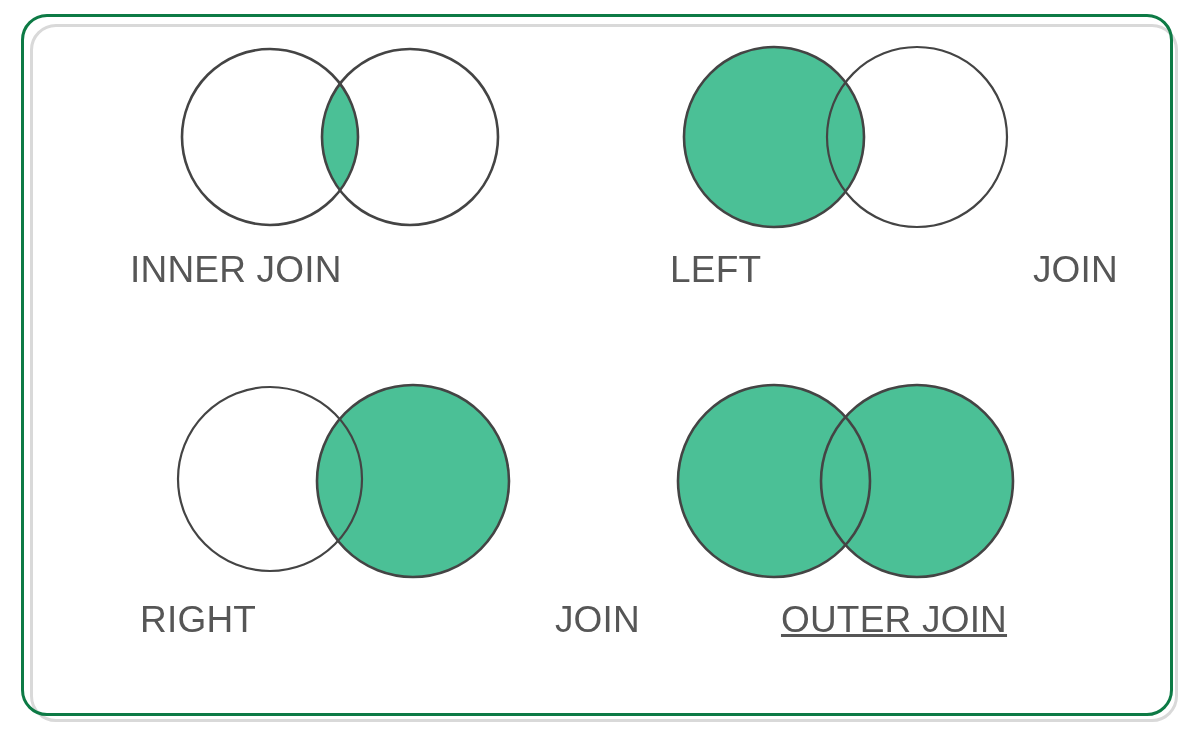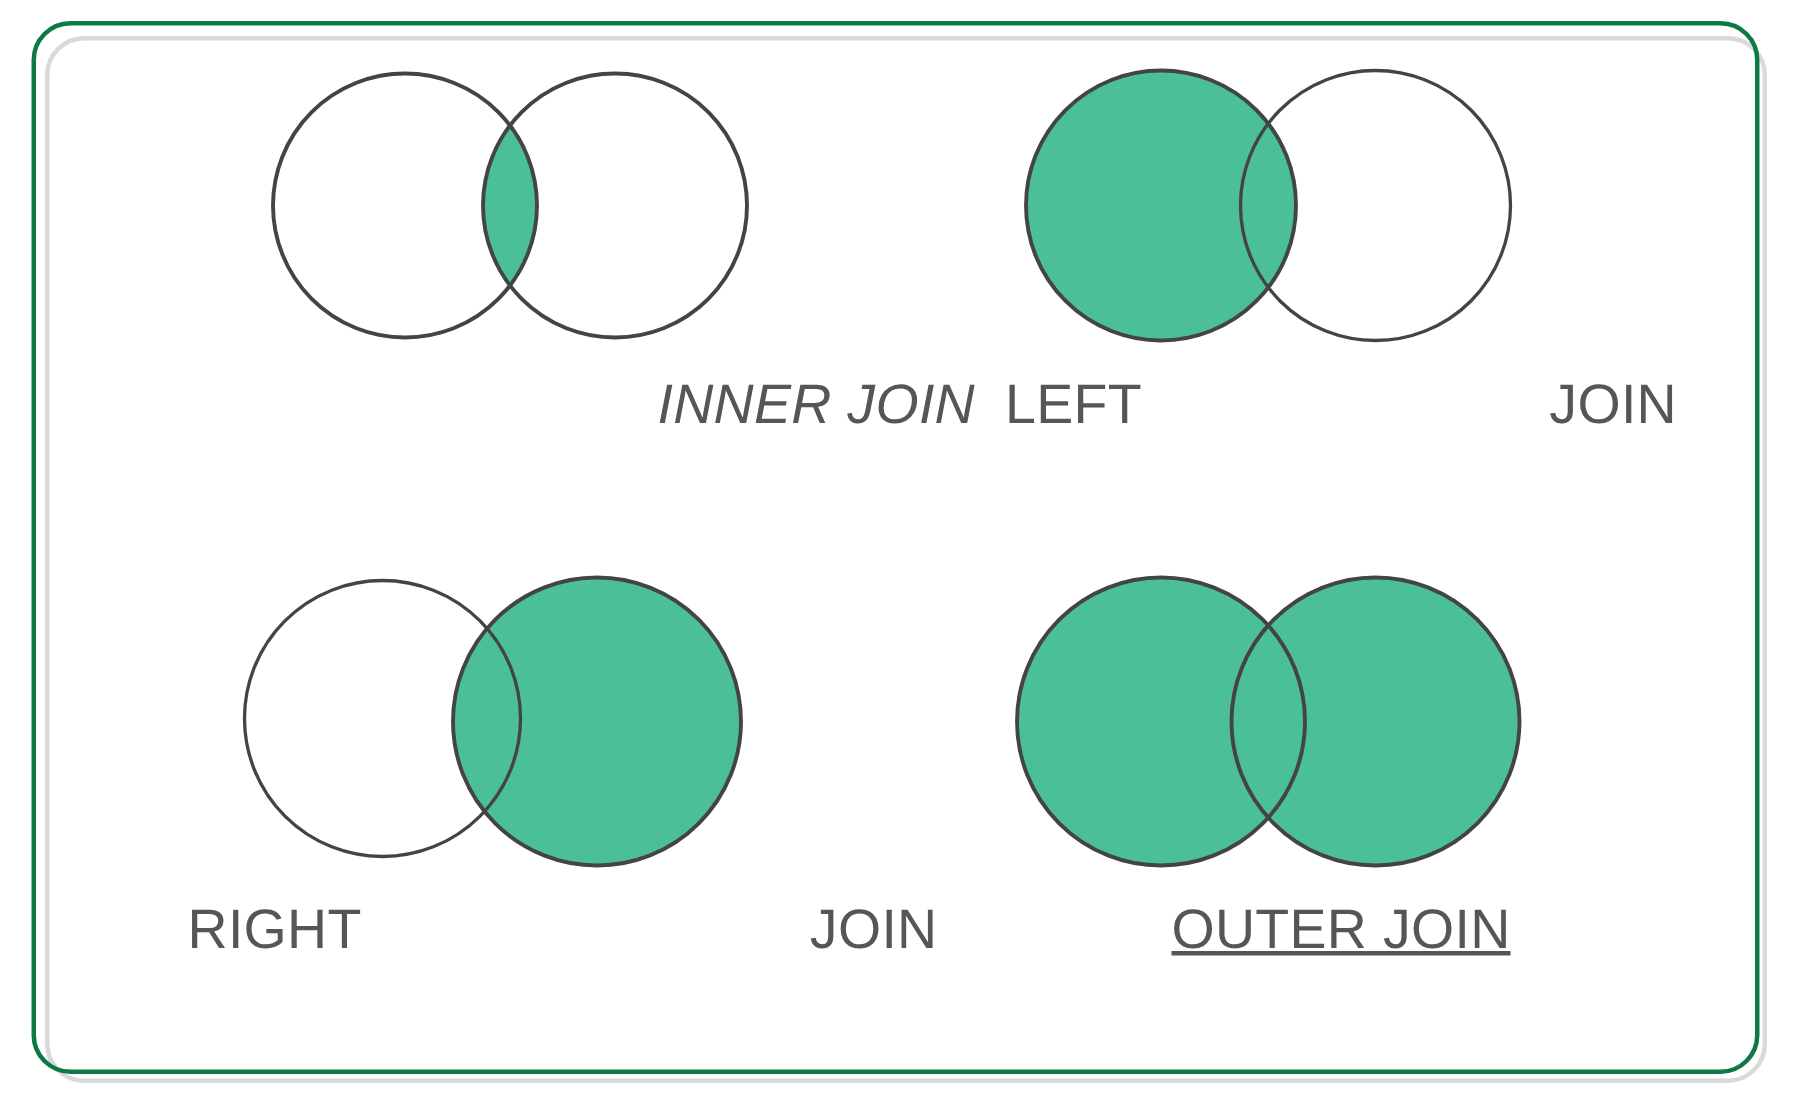--- a/index.html
+++ b/index.html
@@ -45,39 +45,39 @@
     left: 24px; top: 17px;
     width: 1152px; height: 702px;
   }
   .panel {
     position: absolute;
     width: 520px;
     height: 320px;
   }
   .panel.tl { left: 106px;  top: 22px; }
   .panel.tr { left: 610px;  top: 22px; }
-  .panel.bl { left: 91px;  top: 362px; }
+  .panel.bl { left: 106px;  top: 362px; }
   .panel.br { left: 610px;  top: 362px; }
 
   .venn-svg { display: block; }
 
   
   .label-row {
     position: absolute;
     left: 0;
     width: 520px;
     display: flex;
     color: #565656;
     font-size: 37px;
     font-weight: 400;
     letter-spacing: 0.2px;
     white-space: pre;
     line-height: 1;
   }
-  .label-row.center   { justify-content: flex-end; font-style: italic; }
+  .label-row.center   { justify-content: flex-start; }
   .label-row.split    { justify-content: space-between; }
   .label-row.split-br { justify-content: center; }
 
   .lbl-a { padding-left: 0; }
   .lbl-b { padding-right: 0; }
 
   
   .panel.tl .label-row { top: 212px; }
   .panel.tr .label-row { top: 212px; padding: 0 36px; box-sizing: border-box; width: 520px; }
   .panel.bl .label-row { top: 222px; padding: 0 10px; box-sizing: border-box; width: 520px; }

